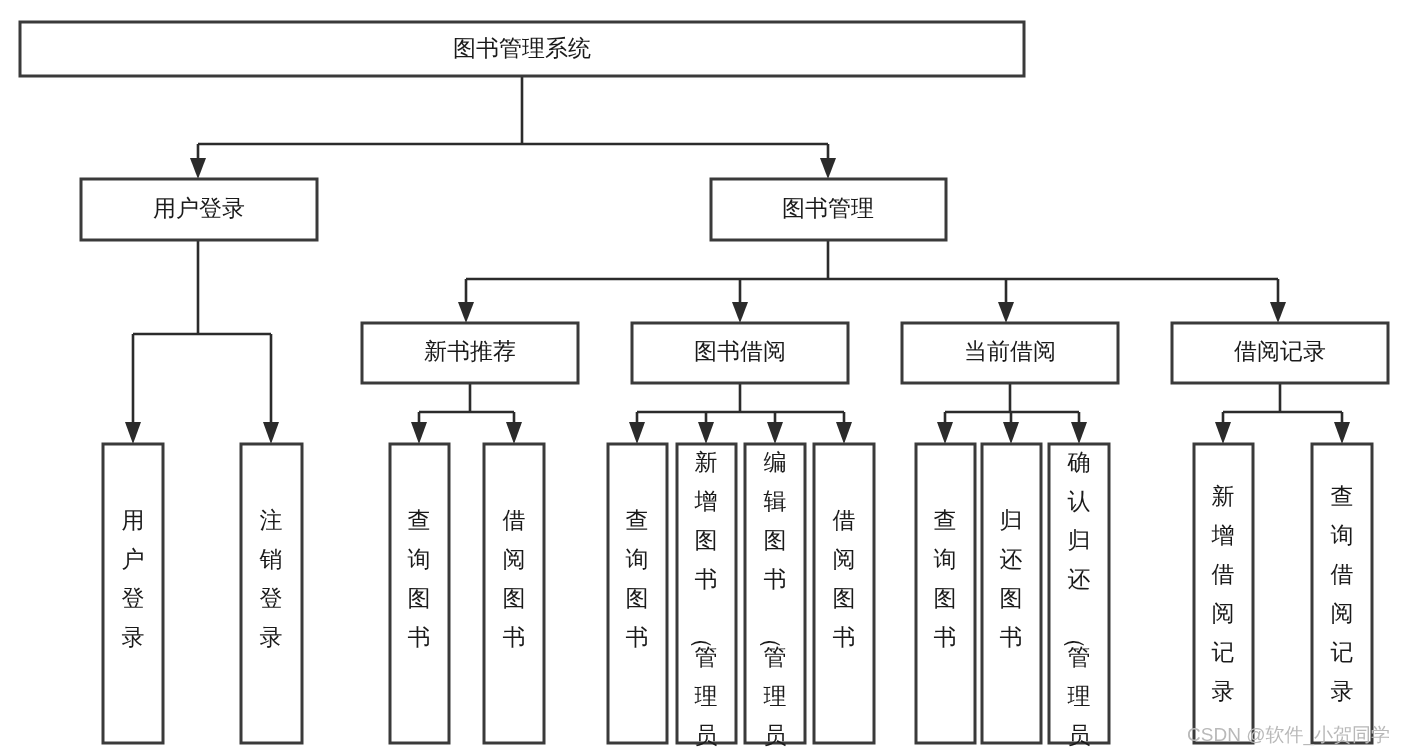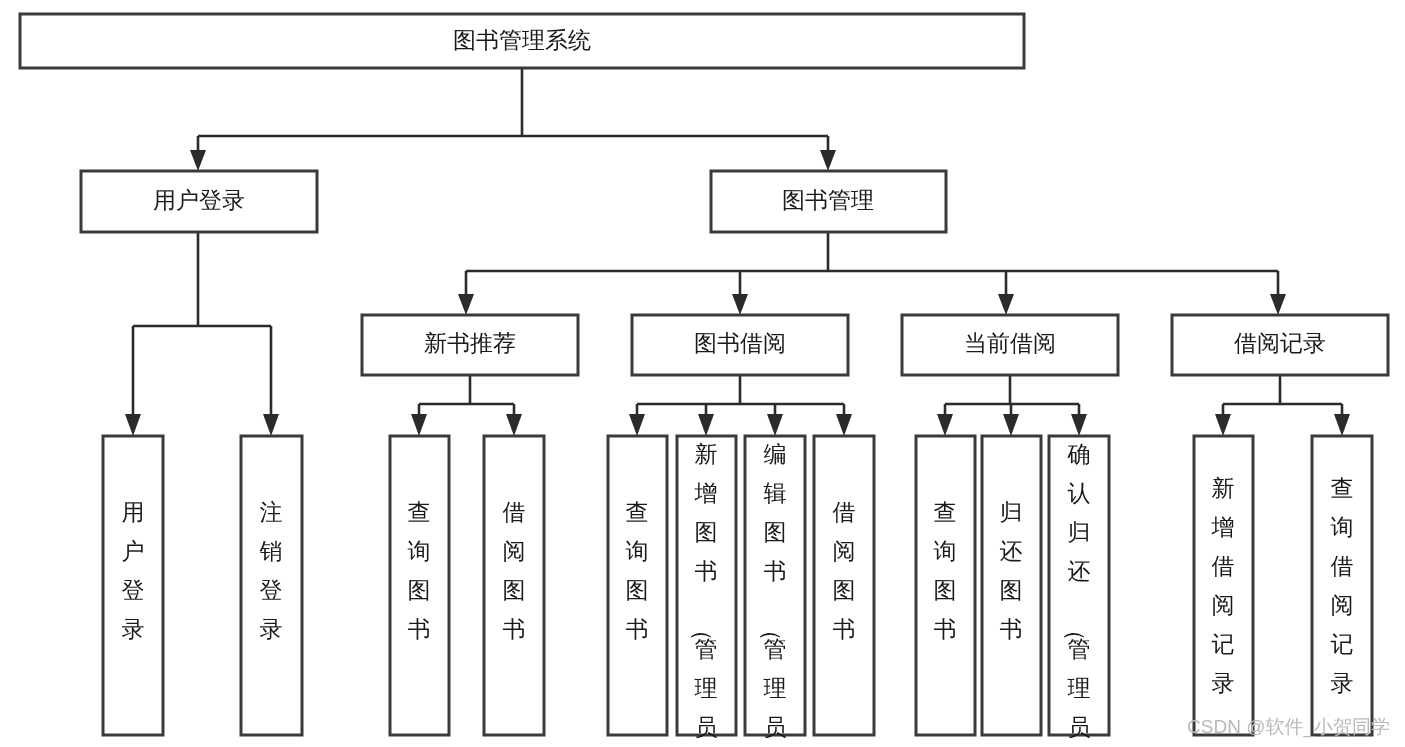--- a/index.html
+++ b/index.html
@@ -10,21 +10,21 @@
   body {
     width: 1405px;
     height: 747px;
     font-family: "Liberation Sans", "DejaVu Sans", sans-serif;
     overflow: hidden;
     position: relative;
   }
   #diagram-root {
     position: absolute;
     left: 0;
-    top: 0;
+    top: 8px;
     width: 1405px;
     height: 648px;
   }
   svg { display: block; }
 
   .node-rect {
     fill: #ffffff;
     stroke: #3a3a3a;
     stroke-width: 3;
   }

